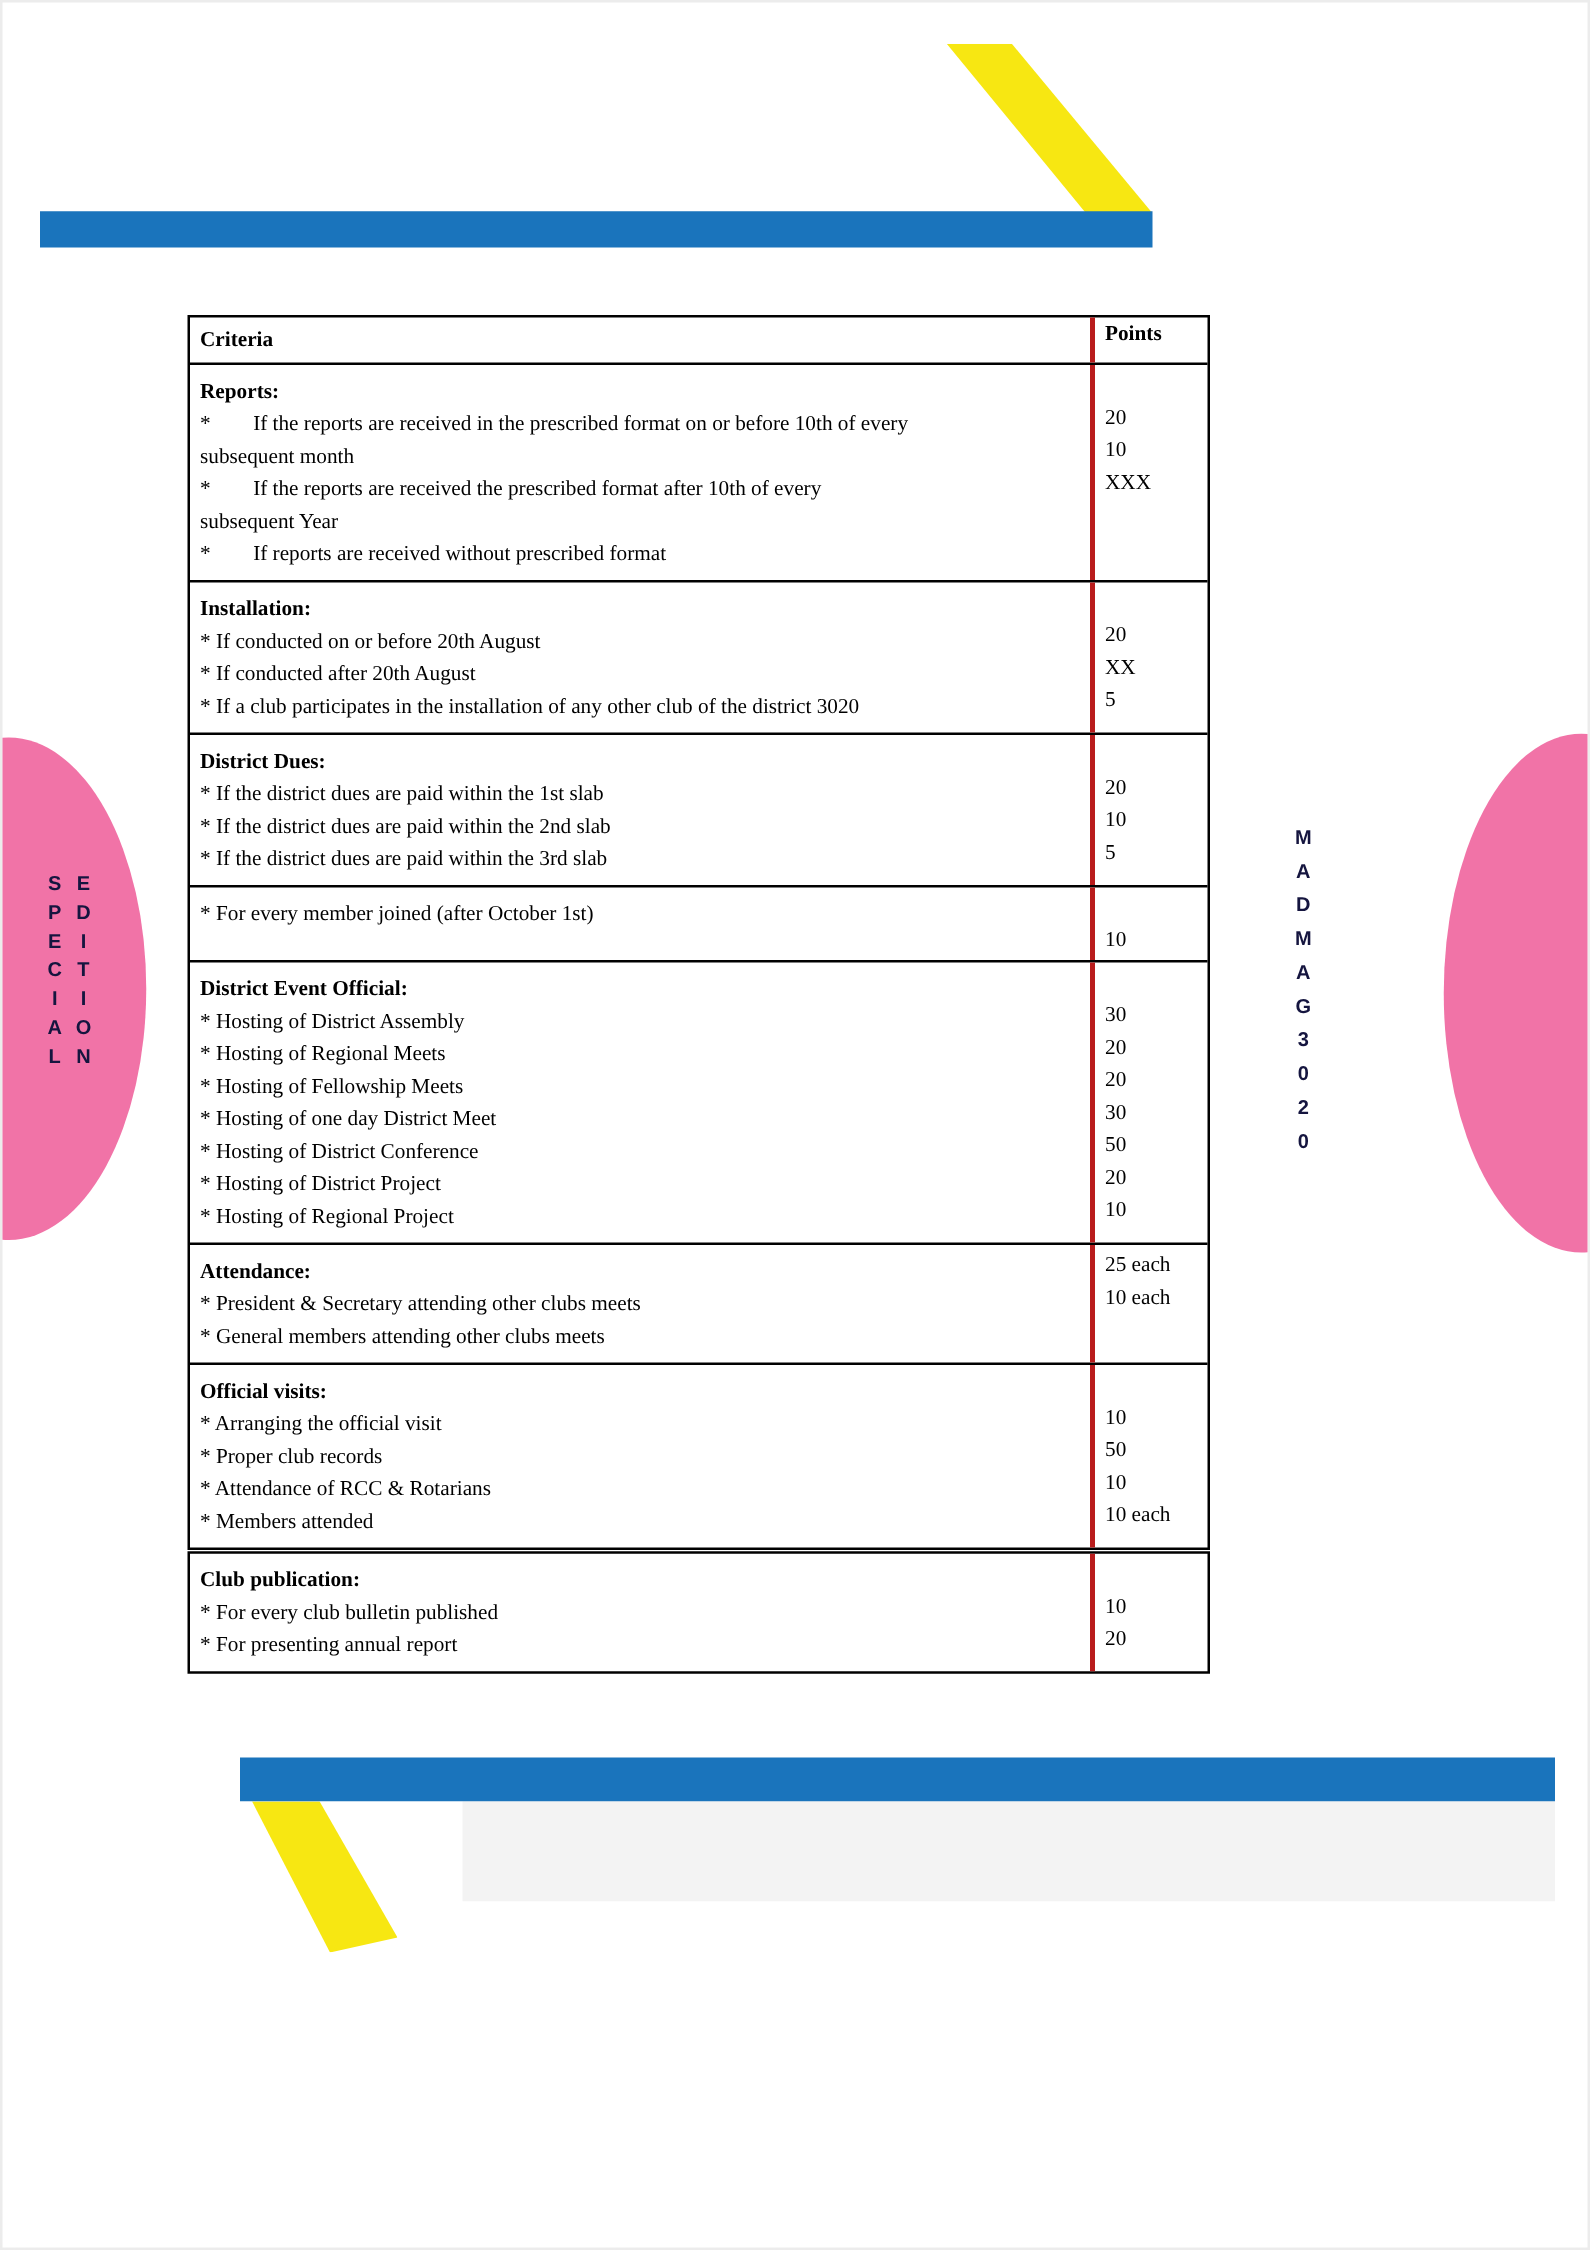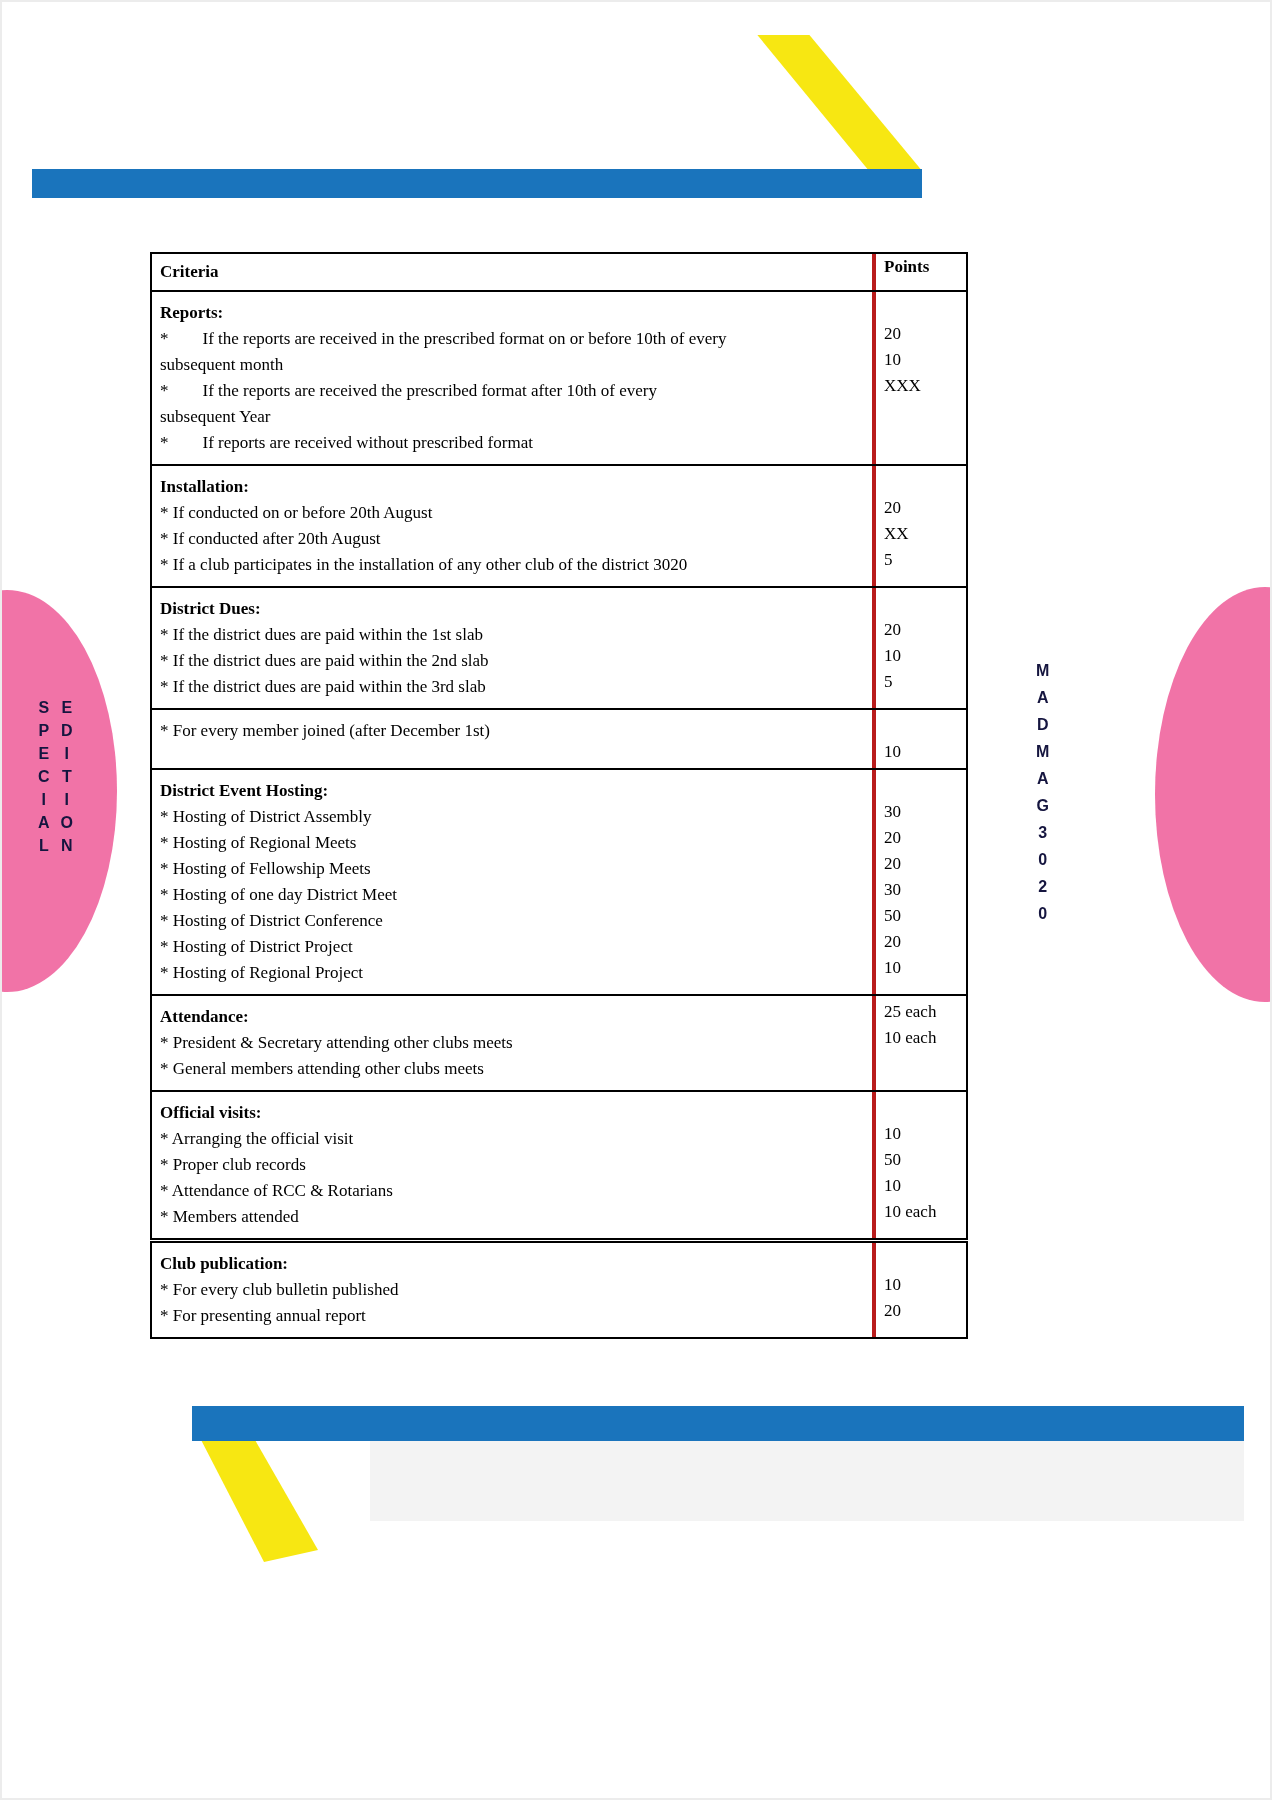--- a/index.html
+++ b/index.html
@@ -177,30 +177,30 @@
           </div>
           <div class="tcell points">
             <div class="line">&nbsp;</div>
             <div class="line">20</div>
             <div class="line">10</div>
             <div class="line">5</div>
           </div>
         </div>
         <div class="trow">
           <div class="tcell criteria">
-            <div class="line">* For every member joined (after December 1st)</div>
-          </div>
-          <div class="tcell points">
-            <div class="line">&nbsp;</div>
-            <div class="line">10</div>
-          </div>
-        </div>
-        <div class="trow">
-          <div class="tcell criteria">
-            <div class="line heading">District Event Hosting:</div>
+            <div class="line">* For every member joined (after October 1st)</div>
+          </div>
+          <div class="tcell points">
+            <div class="line">&nbsp;</div>
+            <div class="line">10</div>
+          </div>
+        </div>
+        <div class="trow">
+          <div class="tcell criteria">
+            <div class="line heading">District Event Official:</div>
             <div class="line">* Hosting of District Assembly</div>
             <div class="line">* Hosting of Regional Meets</div>
             <div class="line">* Hosting of Fellowship Meets</div>
             <div class="line">* Hosting of one day District Meet</div>
             <div class="line">* Hosting of District Conference</div>
             <div class="line">* Hosting of District Project</div>
             <div class="line">* Hosting of Regional Project</div>
           </div>
           <div class="tcell points">
             <div class="line">&nbsp;</div>

